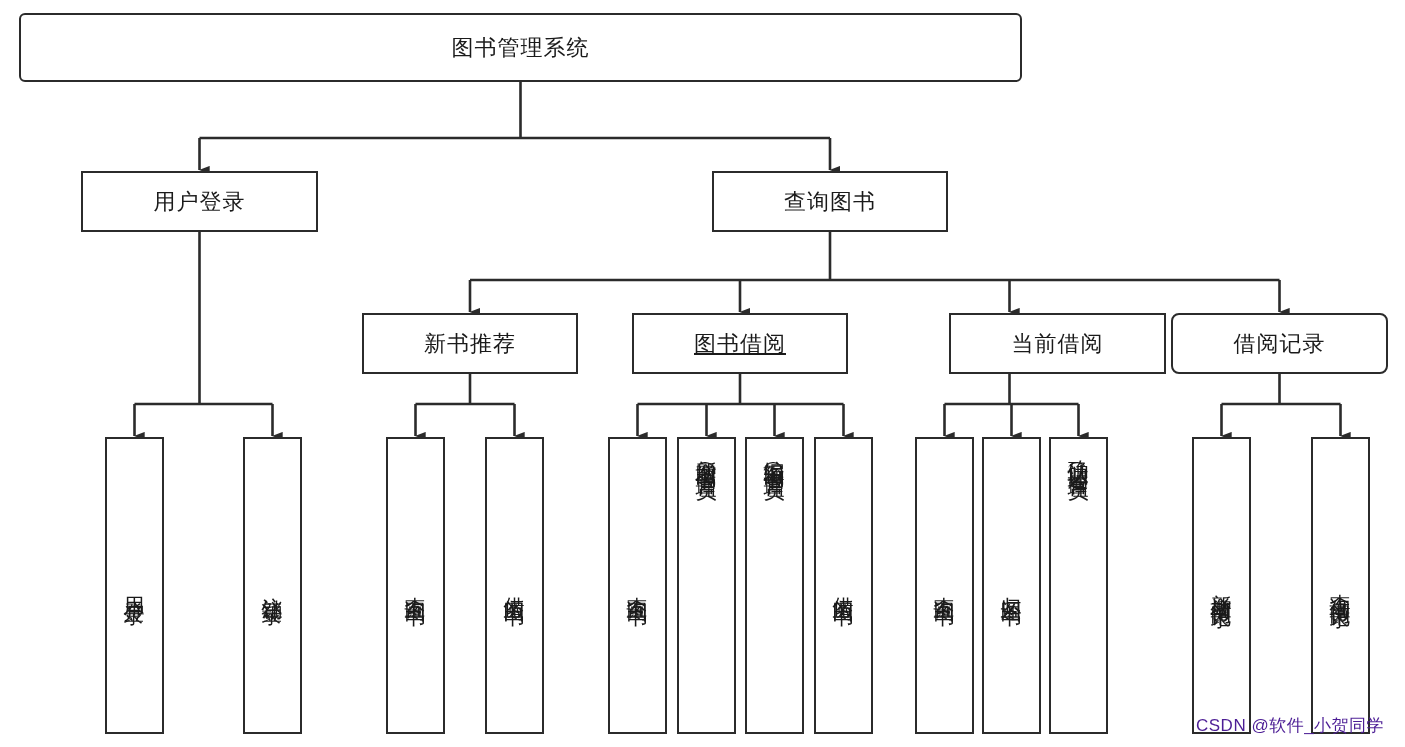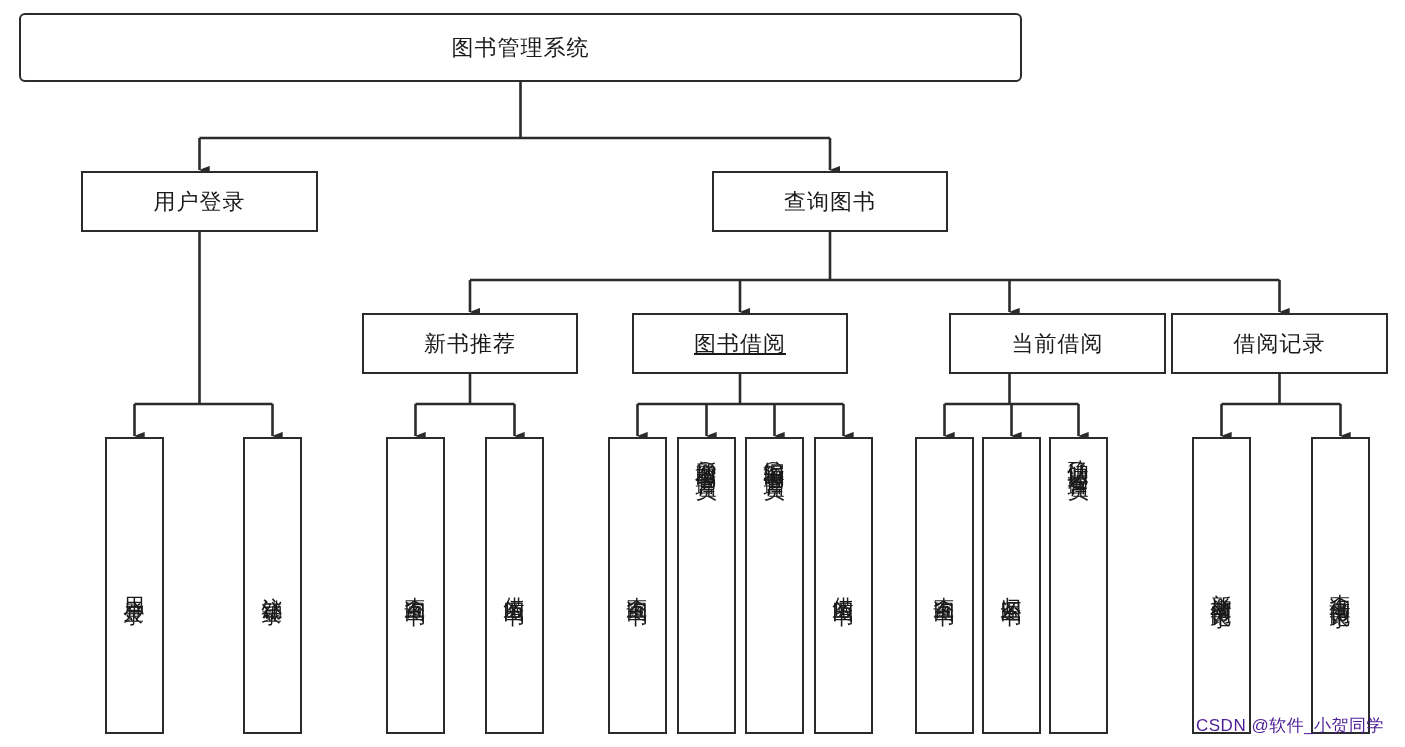--- a/index.html
+++ b/index.html
@@ -121,21 +121,21 @@
       </div>
       <div class="node" style="left: 362px; top: 313px; width: 216px; height: 61px;">
         <span class="node-label">新书推荐</span>
       </div>
       <div class="node" style="left: 632px; top: 313px; width: 216px; height: 61px; text-decoration: underline;">
         <span class="node-label">图书借阅</span>
       </div>
       <div class="node" style="left: 901px; top: 313px; width: 217px; height: 61px; margin-left: 48px;">
         <span class="node-label">当前借阅</span>
       </div>
-      <div class="node" style="left: 1171px; top: 313px; width: 217px; height: 61px;">
+      <div class="node" style="left: 1171px; top: 313px; width: 217px; height: 61px; border-radius: 8px;">
         <span class="node-label">借阅记录</span>
       </div>
       <div class="node vertical centered" style="left: 105px; top: 437px; width: 59px; height: 297px;">
         <span class="node-label">用户登录</span>
       </div>
       <div class="node vertical centered" style="left: 243px; top: 437px; width: 59px; height: 297px;">
         <span class="node-label">注销登录</span>
       </div>
       <div class="node vertical centered" style="left: 386px; top: 437px; width: 59px; height: 297px;">
         <span class="node-label">查询图书</span>

